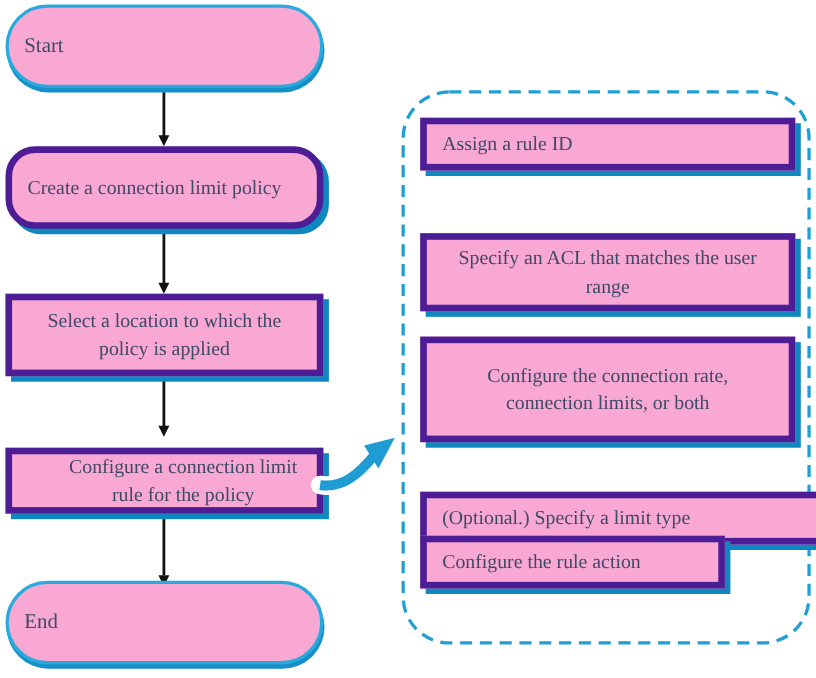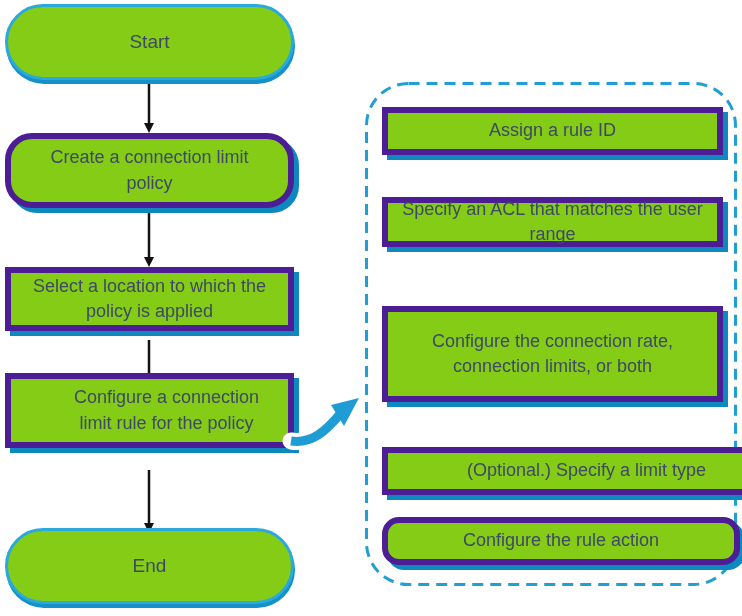--- a/index.html
+++ b/index.html
@@ -8,52 +8,52 @@
     background: #ffffff;
     font-family: "Liberation Sans", sans-serif;
     position: relative;
     overflow: hidden;
   }
   .canvas { position: absolute; inset: 0; width: 742px; height: 616px; }
   svg.layer { position: absolute; left: 0; top: 0; pointer-events: none; }
   .node {
     position: absolute;
     box-sizing: border-box;
-    background: #84cc16;
+    background: #f9a8d4;
     display: flex;
     align-items: center;
-    justify-content: center;
     text-align: center;
     color: #3e4965;
     font-size: 18px;
     line-height: 1.4;
     padding: 4px 14px;
+    font-family: Liberation Serif, serif;
   }
   .rect {
     border: 6px solid #4c1d95;
     box-shadow: 5px 5px 0 #0f87bf;
   }
   .oval {
     border: 3px solid #2aa9dc;
     border-radius: 40px;
     box-shadow: 1px 4px 0 #1590c8;
     font-size: 19px;
   }
   
   .n-start { left: 5px;  top: 4px;   width: 289px; height: 76px; }
   .n-s1    { left: 5px;  top: 133px; width: 289px; height: 75px; border-radius: 27px; }
-  .n-s2    { left: 5px;  top: 267px; width: 289px; height: 64px; }
-  .n-s3    { left: 5px;  top: 373px; width: 289px; height: 75px; padding-left: 48px; }
+  .n-s2    { left: 5px;  top: 267px; width: 289px; height: 75px; }
+  .n-s3    { left: 5px;  top: 407px; width: 289px; height: 60px; padding-left: 48px; }
   .n-end   { left: 5px;  top: 528px; width: 289px; height: 76px; }
   
   .n-r1 { left: 382px; top: 107px; width: 341px; height: 48px; }
-  .n-r2 { left: 382px; top: 197px; width: 341px; height: 50px; }
+  .n-r2 { left: 382px; top: 212px; width: 341px; height: 71px; }
   .n-r3 { left: 382px; top: 306px; width: 341px; height: 96px; }
   .n-r4 { left: 382px; top: 447px; width: 409px; height: 48px; }
-  .n-r5 { left: 382px; top: 517px; width: 358px; height: 48px; border-radius: 17px; }
+  .n-r5 { left: 382px; top: 487px; width: 277px; height: 48px; }
 </style>
 </head>
 <body>
 
 <div class="canvas">
 
   <svg class="layer" width="742" height="616" viewBox="0 0 742 616">
 
     <rect x="366.5" y="83.5" width="369" height="501" rx="42" ry="42" fill="none" stroke="#219fd3" stroke-width="3" stroke-dasharray="11 7"></rect>
 

